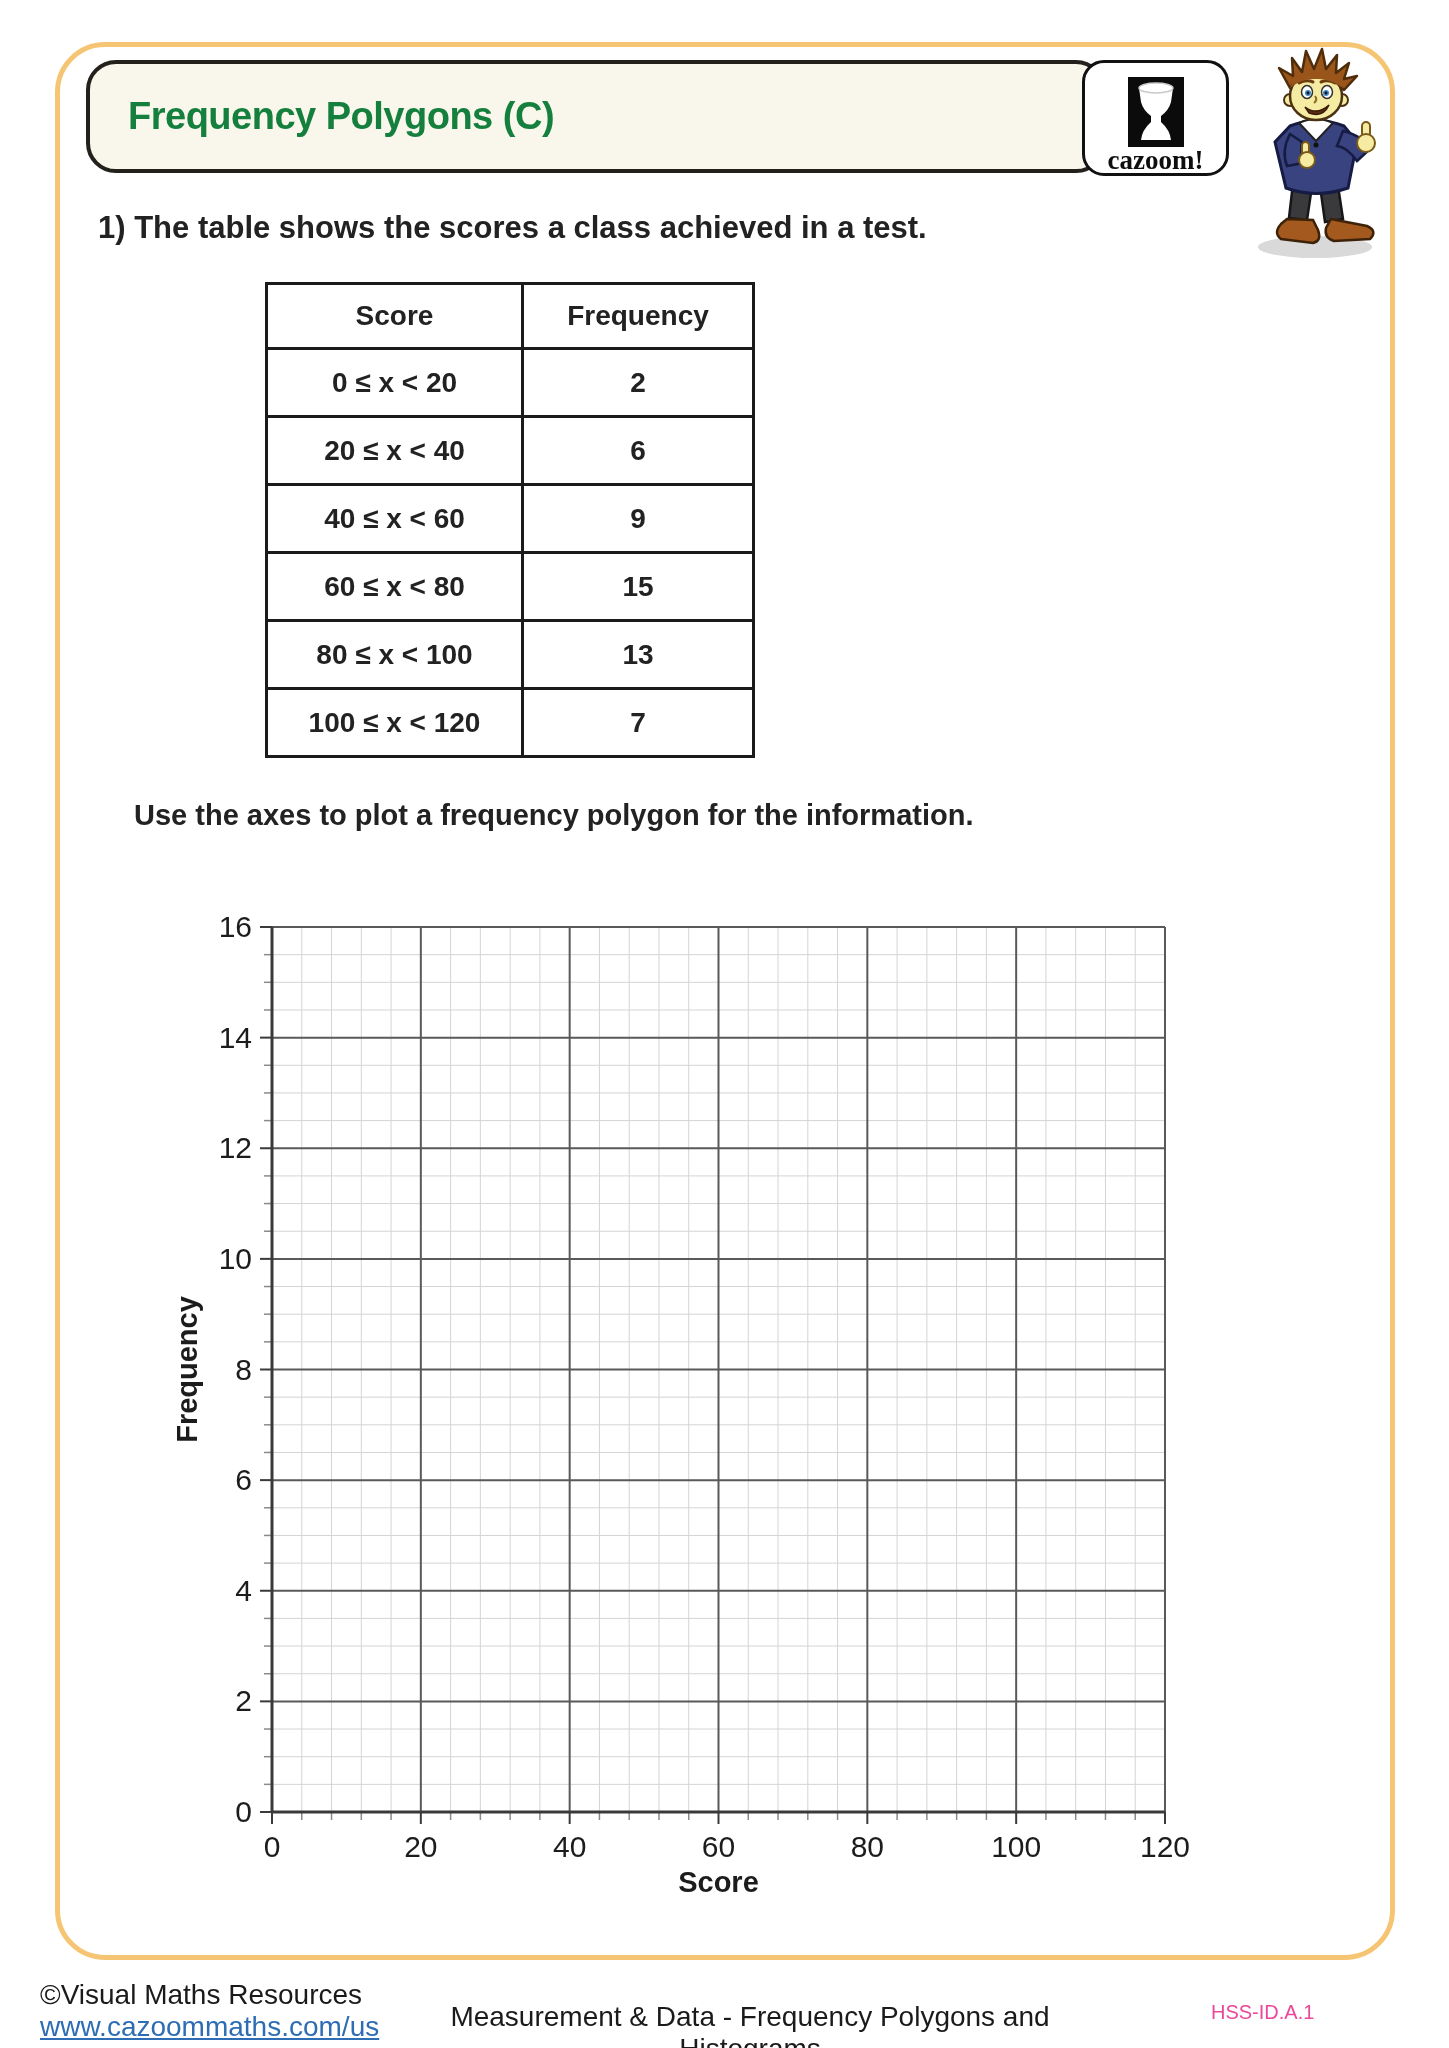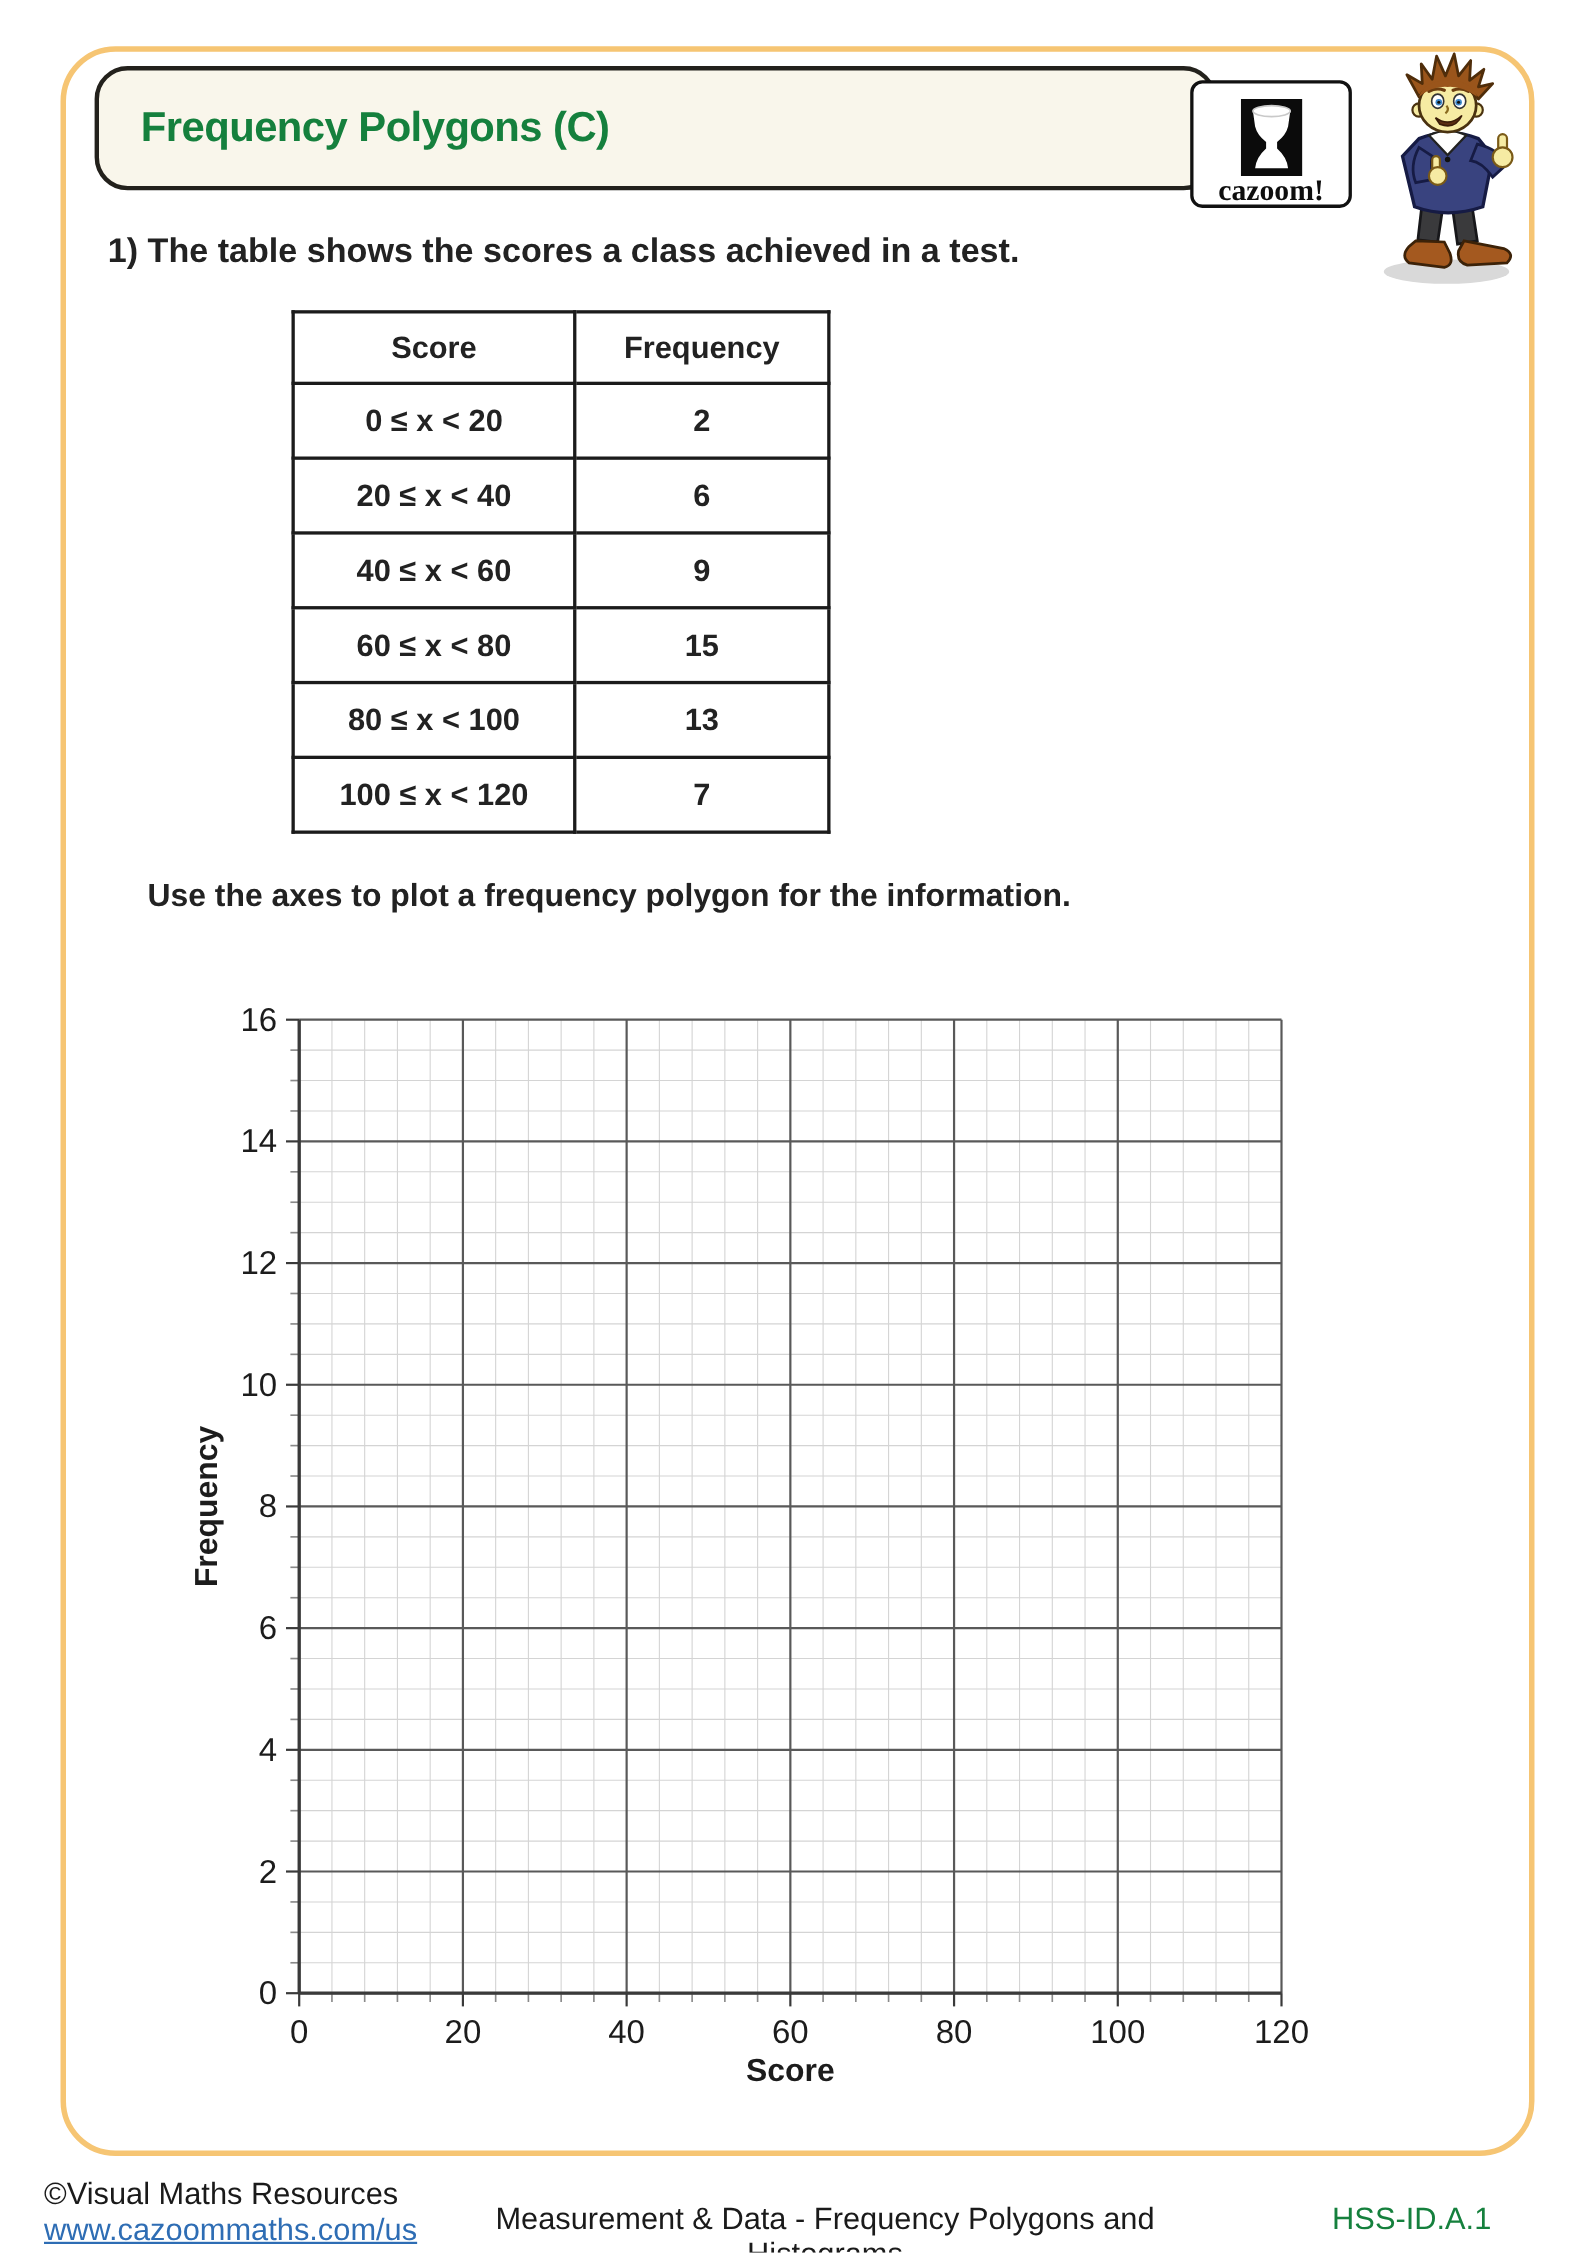--- a/index.html
+++ b/index.html
@@ -7,22 +7,22 @@
          font-family:"Liberation Sans",sans-serif;color:#1a1a1a;overflow:hidden;}
 
   .page-border{position:absolute;left:55px;top:42px;width:1330px;height:1908px;
                border:5px solid #F6C573;border-radius:50px;}
 
   .header-box{position:absolute;left:86px;top:60px;width:1012px;height:105px;
               background:#F9F6EB;border:4px solid #23211c;border-radius:30px;
               display:flex;align-items:center;}
   .header-title{margin:0 0 0 38px;font-size:38px;font-weight:bold;letter-spacing:-0.5px;color:#15803d;}
 
-  .logo-box{position:absolute;left:1082px;top:73px;width:141px;height:110px;
-            background:#ffffff;border:3px solid #111;border-radius:11px;
+  .logo-box{position:absolute;left:1082px;top:60px;width:141px;height:110px;
+            background:#ffffff;border:3px solid #111;border-radius:22px;
             display:flex;flex-direction:column;align-items:center;}
   .logo-square{margin-top:14px;width:56px;height:70px;}
   .logo-text{font-family:"Liberation Serif",serif;font-weight:bold;font-size:27px;
              color:#0e0e0e;letter-spacing:0px;line-height:26px;}
 
   .character{position:absolute;left:1243px;top:46px;width:152px;height:218px;}
 
   .question-text{position:absolute;left:98px;top:210px;font-size:31px;font-weight:bold;color:#222;}
   .instruction-text{position:absolute;left:97px;top:799px;font-size:29px;font-weight:bold;color:#222;margin-left:37px;}
 
@@ -33,21 +33,21 @@
   table.freq td{height:65px;}
   .col-score{width:253px;}
   .col-freq{width:228px;}
 
   .chart-svg{position:absolute;left:120px;top:880px;}
 
   .footer-left{position:absolute;left:40px;top:1979px;font-size:28px;line-height:32px;color:#1a1a1a;}
   .footer-link{color:#2E6DB4;text-decoration:underline;}
   .footer-center{position:absolute;left:420px;top:2001px;width:660px;text-align:center;
                  font-size:28px;color:#1a1a1a;}
-  .footer-right{position:absolute;left:1211px;top:2001px;font-size:28px;color:#15803d;}
+  .footer-right{position:absolute;left:1211px;top:2001px;font-size:20px;color:#ec4899;}
 </style>
 </head>
 <body>
 
 <div class="sheet">
 
   <div class="page-border"></div>
 
   <div class="header-box">
     <h1 class="header-title">Frequency Polygons (C)</h1>

